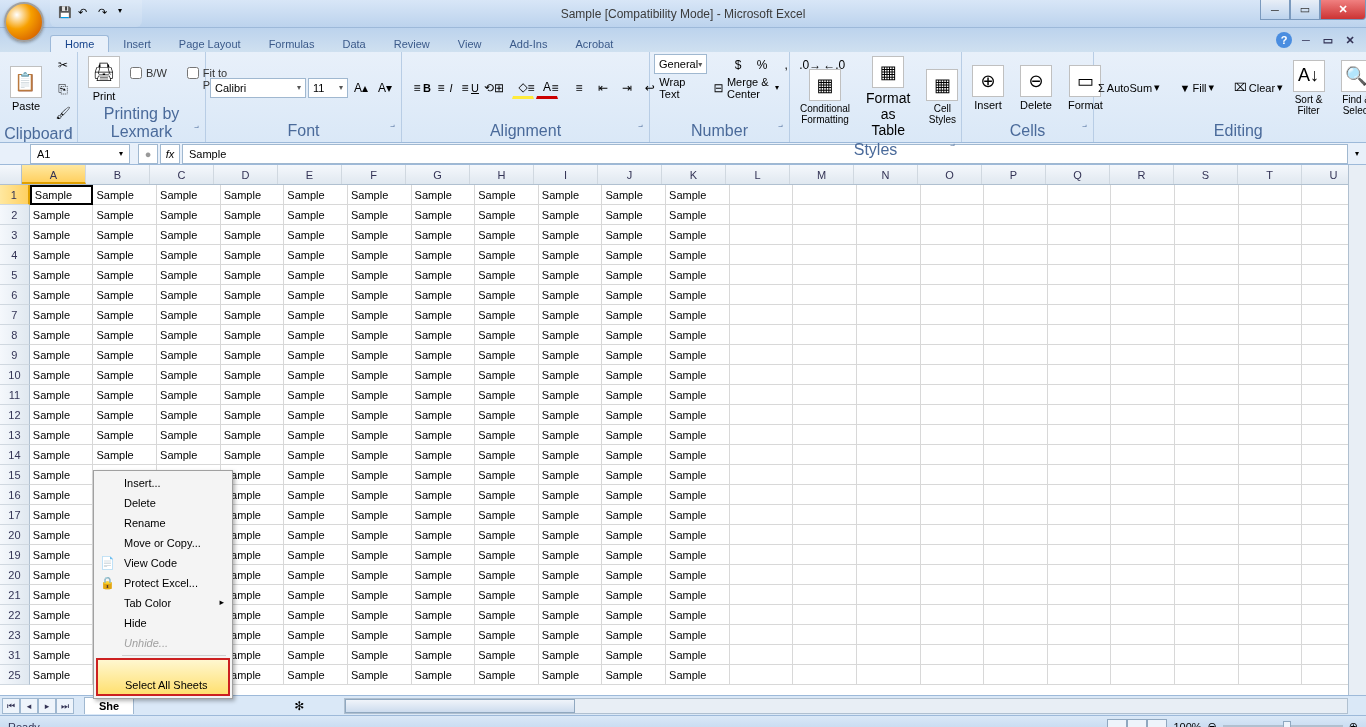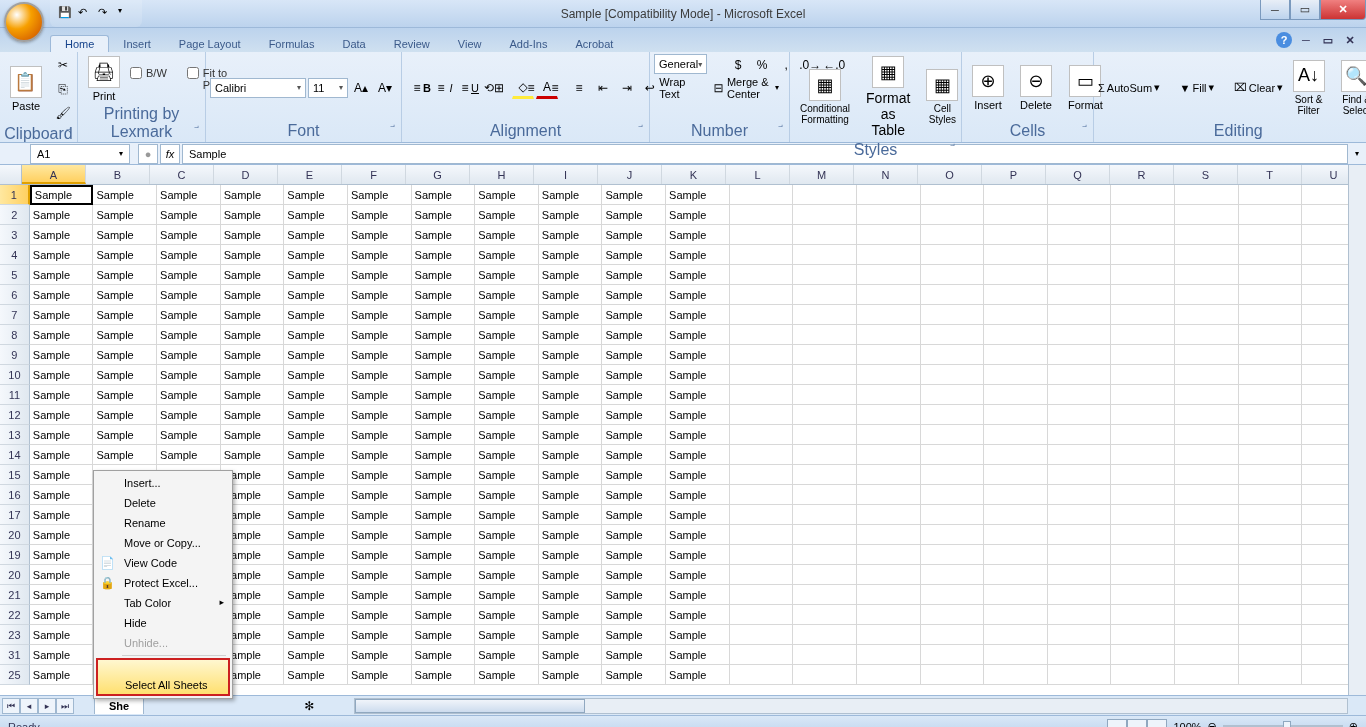--- a/index.html
+++ b/index.html
@@ -45,34 +45,34 @@
 .ch.sel { background:linear-gradient(#ffe8a0,#ffd060); border-bottom:2px solid #e0a000; }
 .grows { flex:1; overflow:hidden; }
 .grow { height:20px; display:flex; }
 .rh { width:30px; background:linear-gradient(to right,#f5f8fc,#e0e8f0); border-right:1px solid #b0c0d0; border-bottom:1px solid #d0d8e0; text-align:center; line-height:20px; color:#335; }
 .rh.sel { background:linear-gradient(to right,#ffe8a0,#ffd060); border-right:2px solid #e0a000; }
 .cell { width:64px; height:20px; border-right:1px solid #d8d8d8; border-bottom:1px solid #d8d8d8; padding:0 3px; line-height:20px; overflow:hidden; font-size:11px; color:#000; }
 .cell.active { border:2px solid #000; line-height:17px; }
 .sheet-tabs { height:20px; background:#dae8f7; display:flex; align-items:center; border-top:1px solid #9db9d9; }
 .nav-arrows { display:flex; margin-left:2px; }
 .nav-arrows span { width:18px; height:16px; border:1px solid #a0b8d0; background:#eef4fb; text-align:center; font-size:9px; line-height:14px; color:#335; }
-.stab { padding:2px 14px; background:#fff; border:1px solid #a0b8d0; border-bottom:none; margin-left:20px; font-size:11px; }
+.stab { padding:2px 14px; background:#fff; border:1px solid #a0b8d0; border-bottom:none; margin-left:10px; font-size:11px; }
 .stab.active { font-weight:bold; }
 .hscroll { flex:1; margin:0 18px 0 40px; height:16px; background:#e8eef5; border:1px solid #b0c0d0; position:relative; }
 .hscroll-thumb { position:absolute; left:0; width:230px; height:100%; background:linear-gradient(#f0f4fa,#cddcee); border:1px solid #90a8c0; }
 .status-bar { height:22px; background:linear-gradient(#dae8f7,#bcd3ed); display:flex; align-items:center; padding:0 8px; border-top:1px solid #9db9d9; }
 .status-left { color:#335; }
 .status-right { margin-left:auto; display:flex; align-items:center; gap:6px; }
 .view-btns { display:flex; }
 .view-btns span { width:20px; height:16px; border:1px solid #90a8c0; background:#eef4fb; }
 .zoom-slider { width:120px; height:4px; background:#b0c0d0; position:relative; }
 .zoom-thumb { position:absolute; left:50%; top:-4px; width:8px; height:12px; background:#eef4fb; border:1px solid #90a8c0; }
 .context-menu { position:absolute; left:93px; top:470px; width:140px; background:#f4f4f4; border:1px solid #a0a0a0; box-shadow:2px 2px 4px rgba(0,0,0,0.3); z-index:100; padding:2px; }
 .cm-item { padding:4px 8px 4px 28px; font-size:11px; color:#000; position:relative; }
-.cm-item.disabled { color:#a0a0a0; }
+.cm-item.disabled { color:#a0a0a0;font-style:italic; }
 .cm-item.sub::after { content:"▸"; position:absolute; right:6px; font-size:9px; }
 .cm-item.hl { background:linear-gradient(#fff7d0,#ffe070); border:1px solid #e0a000; padding:19px 7px 3px 27px; }
 .cm-sep { height:1px; background:#d0d0d0; margin:2px 4px 2px 26px; }
 .cm-ico { position:absolute; left:4px; top:3px; width:16px; height:16px; font-size:12px; }
 .red-outline { border:2px solid #cc2020 !important; padding:2px 6px 2px 26px; }
 .vscroll { position:absolute; right:0; top:165px; width:18px; height:530px; background:#e8eef5; border-left:1px solid #b0c0d0; }
 </style>
 </head>
 <body>
 

